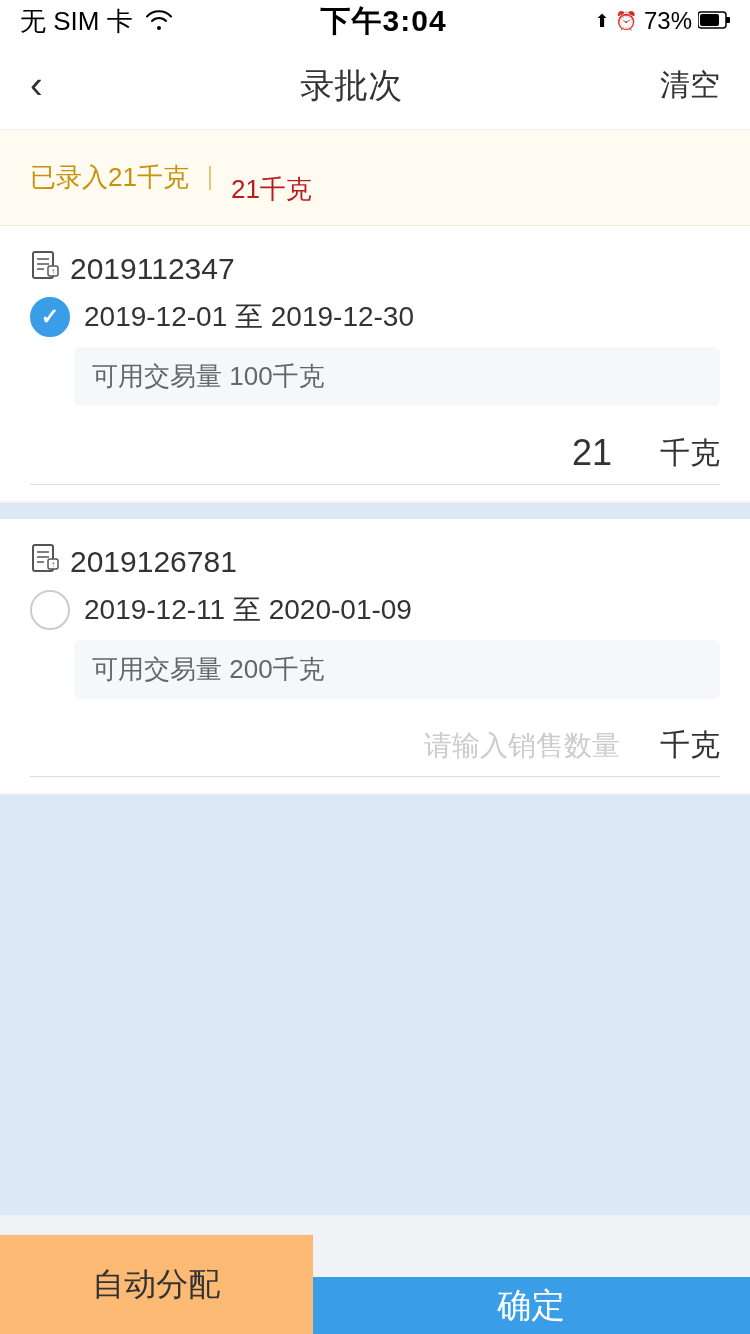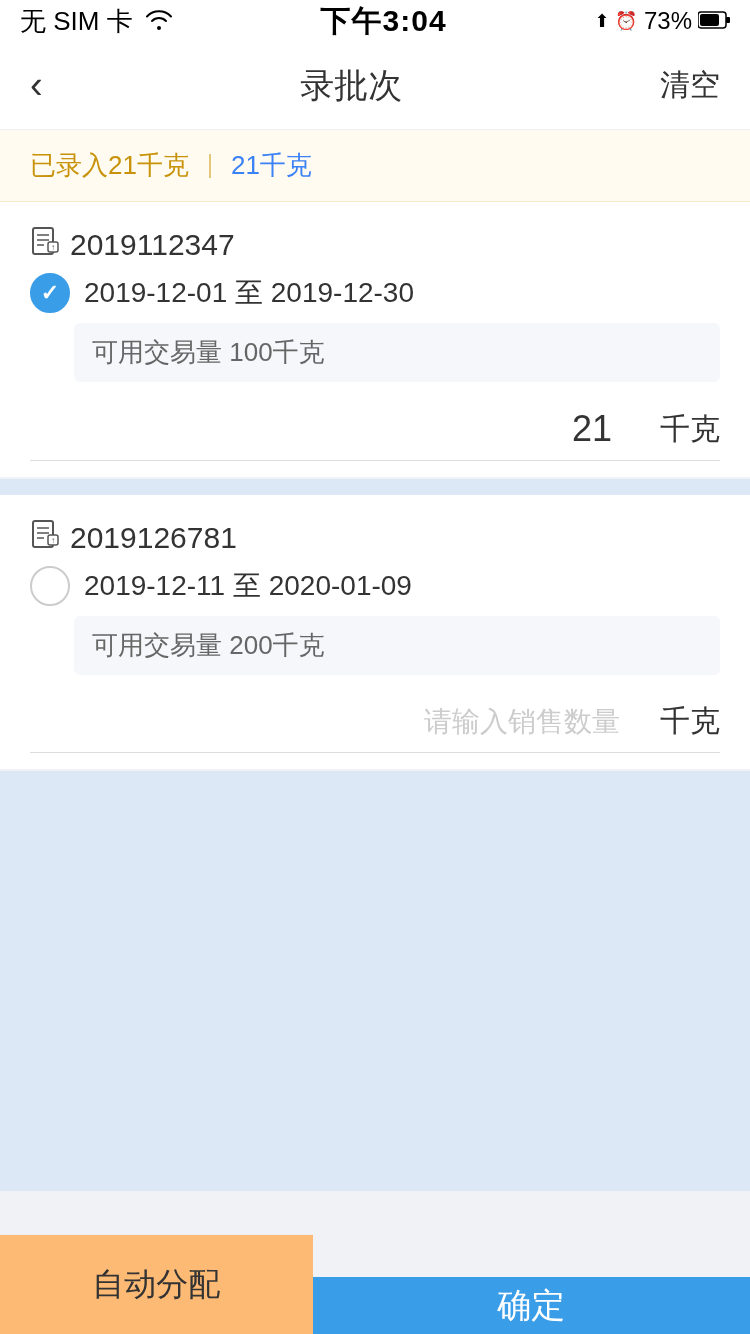--- a/index.html
+++ b/index.html
@@ -69,21 +69,22 @@
       color: #c8930a;
     }
     .info-divider {
       width: 2px;
       height: 24px;
       background: #c8930a;
       opacity: 0.5;
     }
     .info-value {
       font-size: 26px;
-      color: #3b82f6;
+      color: #b91c1c;
+      margin-top: 24px;
     }
 
     
     .batch-card {
       background: #fff;
       margin-bottom: 2px;
     }
     .batch-header {
       display: flex;
       align-items: center;

